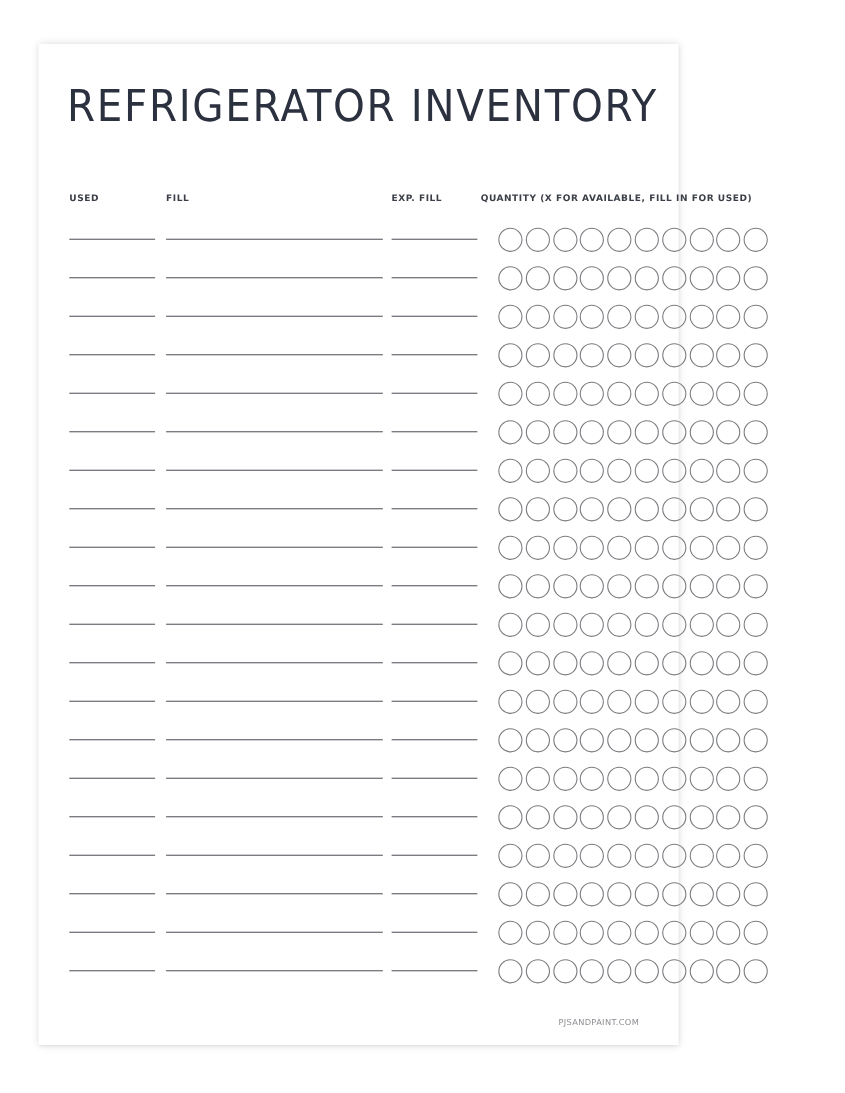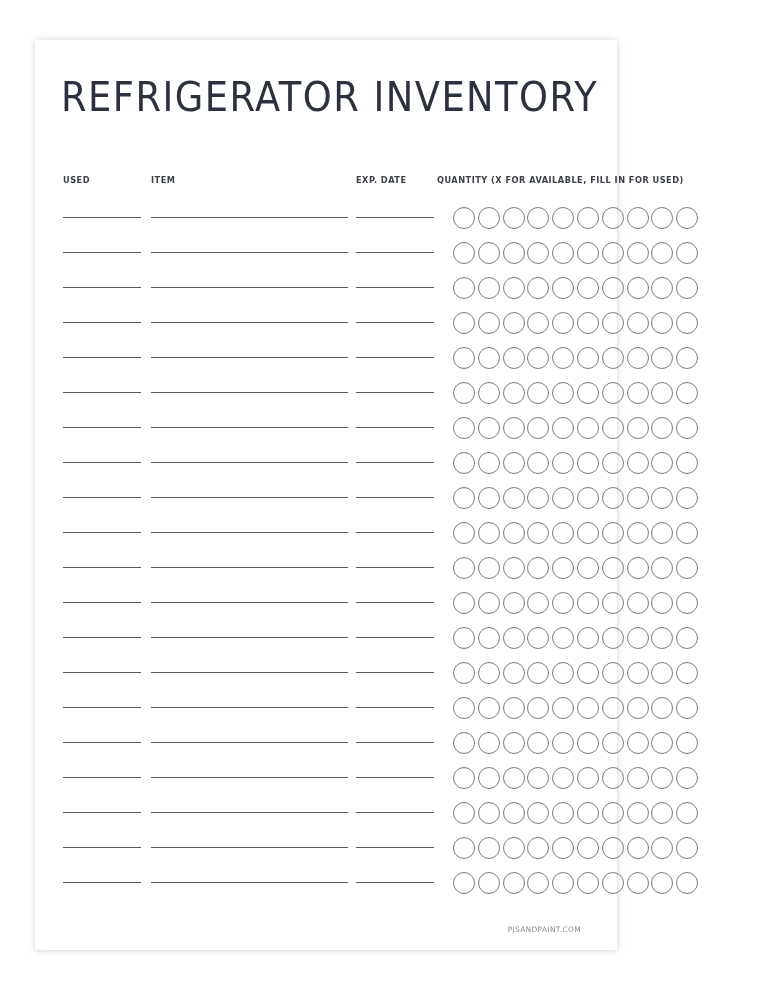--- a/index.html
+++ b/index.html
@@ -105,22 +105,22 @@
       white-space: nowrap;
     }
   </style>
 </head>
 <body>
 
 <div class="page">
   <h1 class="title">REFRIGERATOR INVENTORY</h1>
 
   <div class="col-header h-date">USED</div>
-  <div class="col-header h-item">ITEM</div>
-  <div class="col-header h-exp">EXP. DATE</div>
+  <div class="col-header h-item">FILL</div>
+  <div class="col-header h-exp">EXP. FILL</div>
   <div class="col-header h-qty">QUANTITY (X FOR AVAILABLE, FILL IN FOR USED)</div>
 
   <div class="rows" id="rows">
       <div class="row" style="top: 148px;">
         <div class="line line-date"></div>
         <div class="line line-item"></div>
         <div class="line line-exp"></div>
         <div class="circles">
           <div class="circle"></div>
           <div class="circle"></div>

